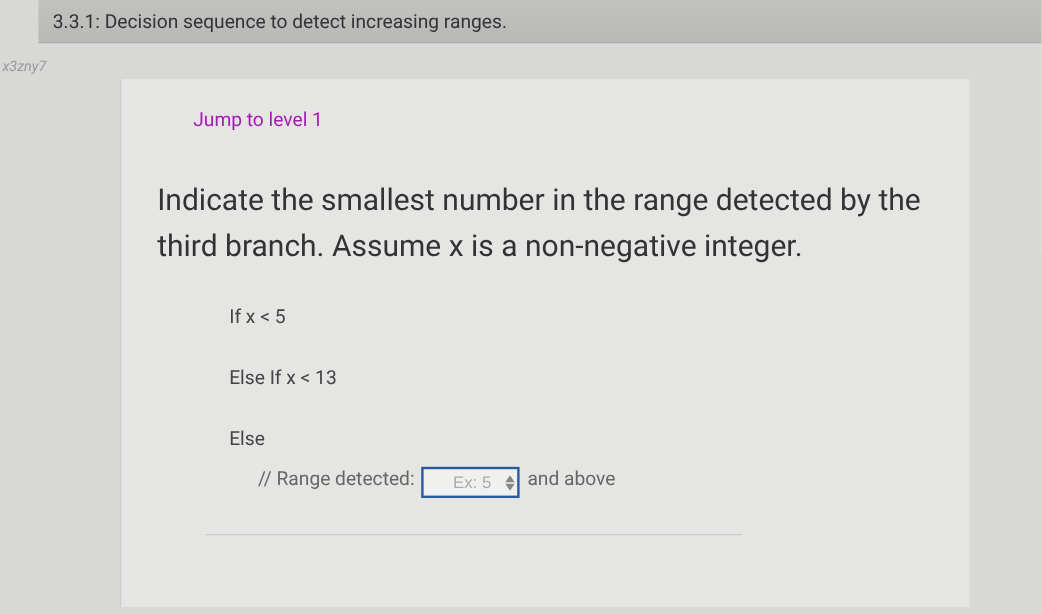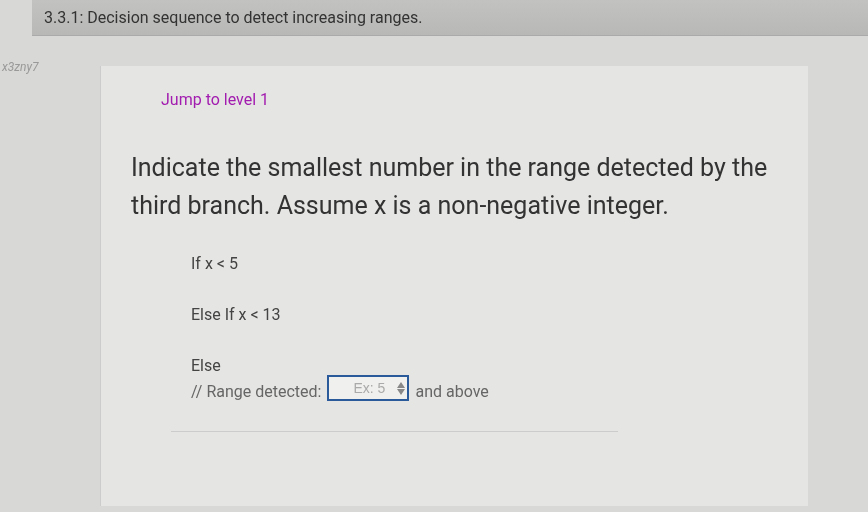--- a/index.html
+++ b/index.html
@@ -18,21 +18,21 @@
     .title-bar {
       background: linear-gradient(to bottom, #c2c2c0, #b8b8b6);
       padding: 8px 12px;
       color: #333;
       font-size: 16px;
       border-bottom: 1px solid #aaa;
       margin-left: 32px;
     }
     .watermark {
       position: absolute;
-      top: 60px;
+      top: 48px;
       left: 2px;
       font-size: 12px;
       color: #999;
       font-style: italic;
     }
     .content {
       background: #e5e5e3;
       margin: 30px 60px 0 100px;
       padding: 24px 30px 40px 30px;
       min-height: 440px;
@@ -55,22 +55,23 @@
     .code-block {
       margin-left: 60px;
       color: #444;
       font-size: 16px;
     }
     .code-line {
       margin-bottom: 32px;
     }
     .answer-line {
       display: flex;
-      align-items: flex-end;
+      align-items: flex-start;
       gap: 6px;
+      margin-left: 24px;
       color: #666;
     }
     .input-wrap {
       display: inline-flex;
       align-items: center;
       border: 2px solid #2a5a9a;
       background: #f0f0ee;
       padding: 2px 2px 2px 24px;
       height: 26px;
     }
@@ -115,21 +116,21 @@
 
 <div class="content">
 
   <div class="jump-link">Jump to level 1</div>
 
   <div class="question-text">Indicate the smallest number in the range detected by the third branch. Assume x is a non-negative integer.</div>
 
   <div class="code-block">
     <div class="code-line">If x &lt; 5</div>
     <div class="code-line">Else If x &lt; 13</div>
-    <div class="code-line" style="margin-bottom:0">Else</div>
+    <div class="code-line" style="margin-bottom:14px">Else</div>
 
     <div class="answer-line">
       <span>// Range detected:</span>
       <span class="input-wrap">
         <input class="input-field" type="text" placeholder="Ex: 5" style="">
         <span class="stepper">
           <svg width="8" height="6">
               <polygon points="4,0 8,6 0,6" fill="#888"></polygon>
             </svg>
           <svg width="8" height="6">

